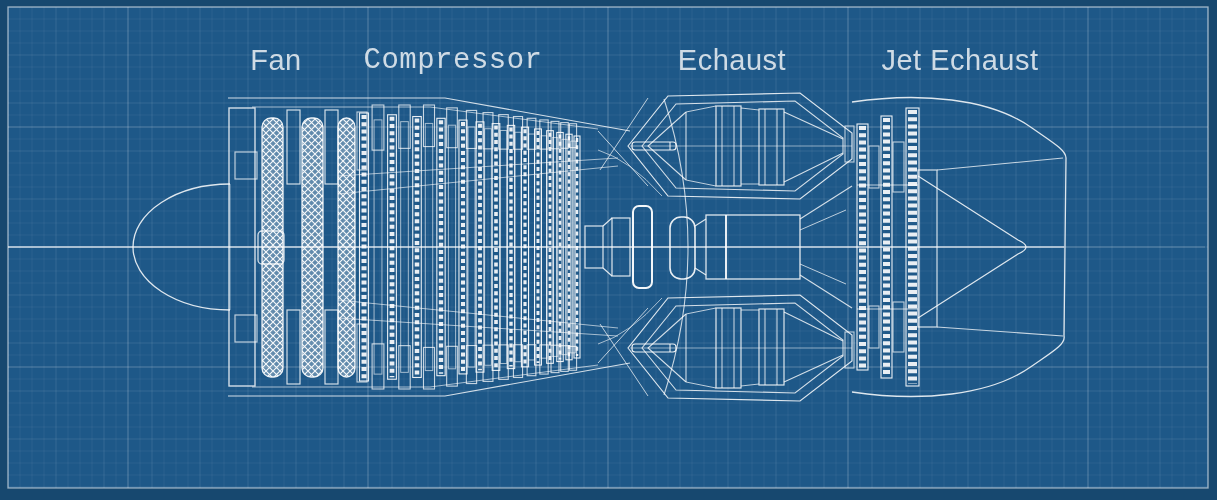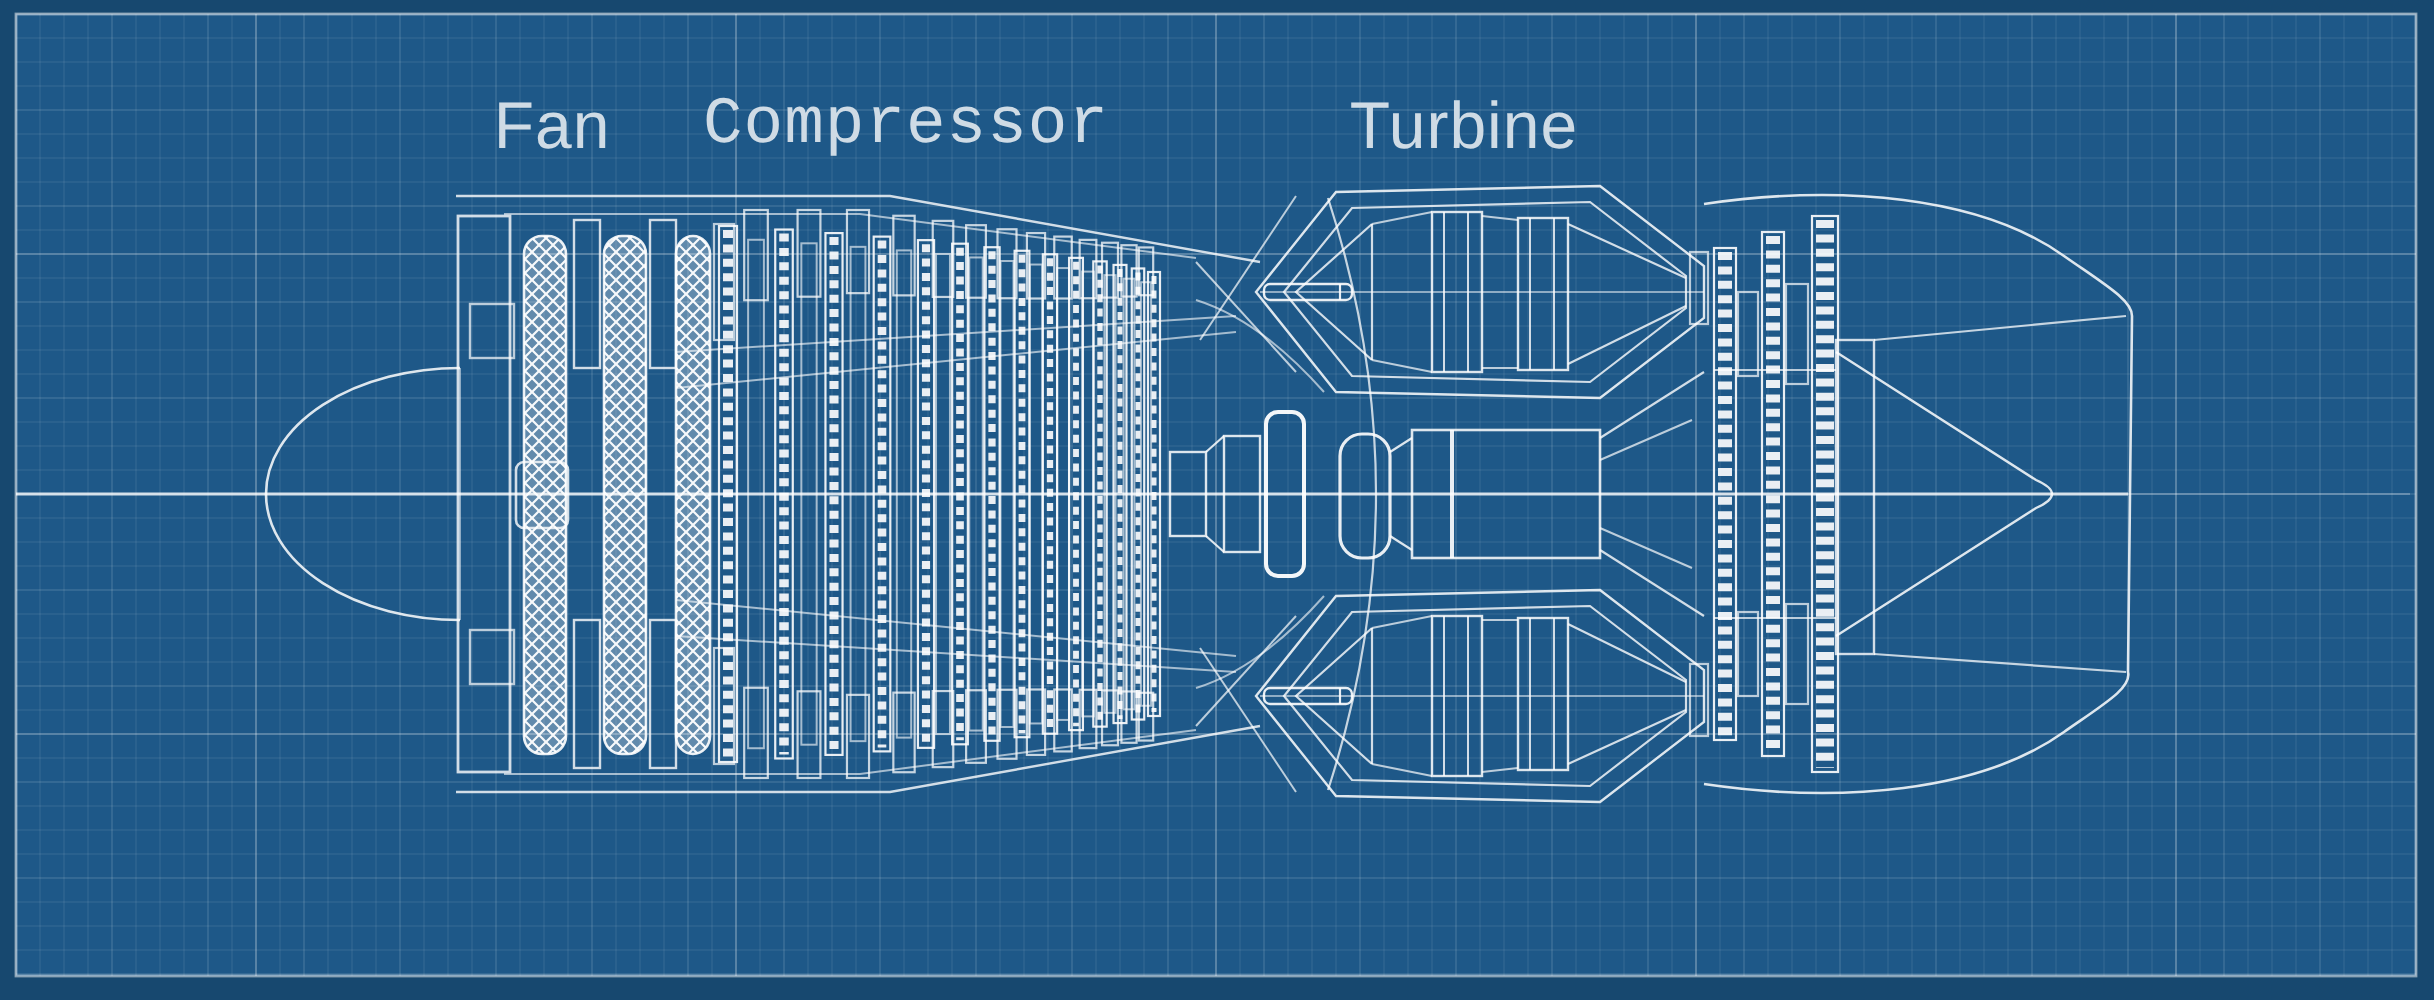--- a/index.html
+++ b/index.html
@@ -7,21 +7,21 @@
     position:relative;
     width:1217px;height:500px;
     overflow:hidden;
     font-family:"Liberation Sans", sans-serif;
   }
   #stage svg{position:absolute;left:0;top:0;}
   .section-label{
     position:absolute;
     top:44px;
     transform:translateX(-50%);
-    font-size:33px;
+    font-size:29px;
     font-weight:300;
     letter-spacing:0.5px;
     white-space:nowrap;
     user-select:none;
   }
 </style>
 </head>
 <body>
 
 <div id="stage">
@@ -371,14 +371,15 @@
         <path d="M918,176 L1018,240 Q1034,247 1018,254 L918,318" fill="none" stroke="rgba(255,255,255,0.85)" stroke-width="1.2"></path>
         <line x1="937" y1="170" x2="1063" y2="158" stroke="rgba(255,255,255,0.75)" stroke-width="1.1"></line>
         <line x1="937" y1="327" x2="1063" y2="336" stroke="rgba(255,255,255,0.75)" stroke-width="1.1"></line>
         <line x1="857" y1="185" x2="918" y2="185" stroke="rgba(255,255,255,0.7)" stroke-width="1"></line>
         <line x1="857" y1="309" x2="918" y2="309" stroke="rgba(255,255,255,0.7)" stroke-width="1"></line>
       </g>
   </svg>
 
   <div class="section-label" style="left: 276px; color: rgb(207, 219, 229);">Fan</div>
   <div class="section-label" style="left: 453px; color: rgb(207, 219, 229); font-family: Liberation Mono, monospace;">Compressor</div>
-  <div class="section-label" style="left: 732px; color: rgb(207, 219, 229);">Turbine</div>
+  <div class="section-label" style="left: 732px; color: rgb(207, 219, 229);">Echaust</div>
+  <div class="section-label" style="left: 960px; color: rgb(207, 219, 229);">Jet Echaust</div>
 </div>
 
 </body></html>

